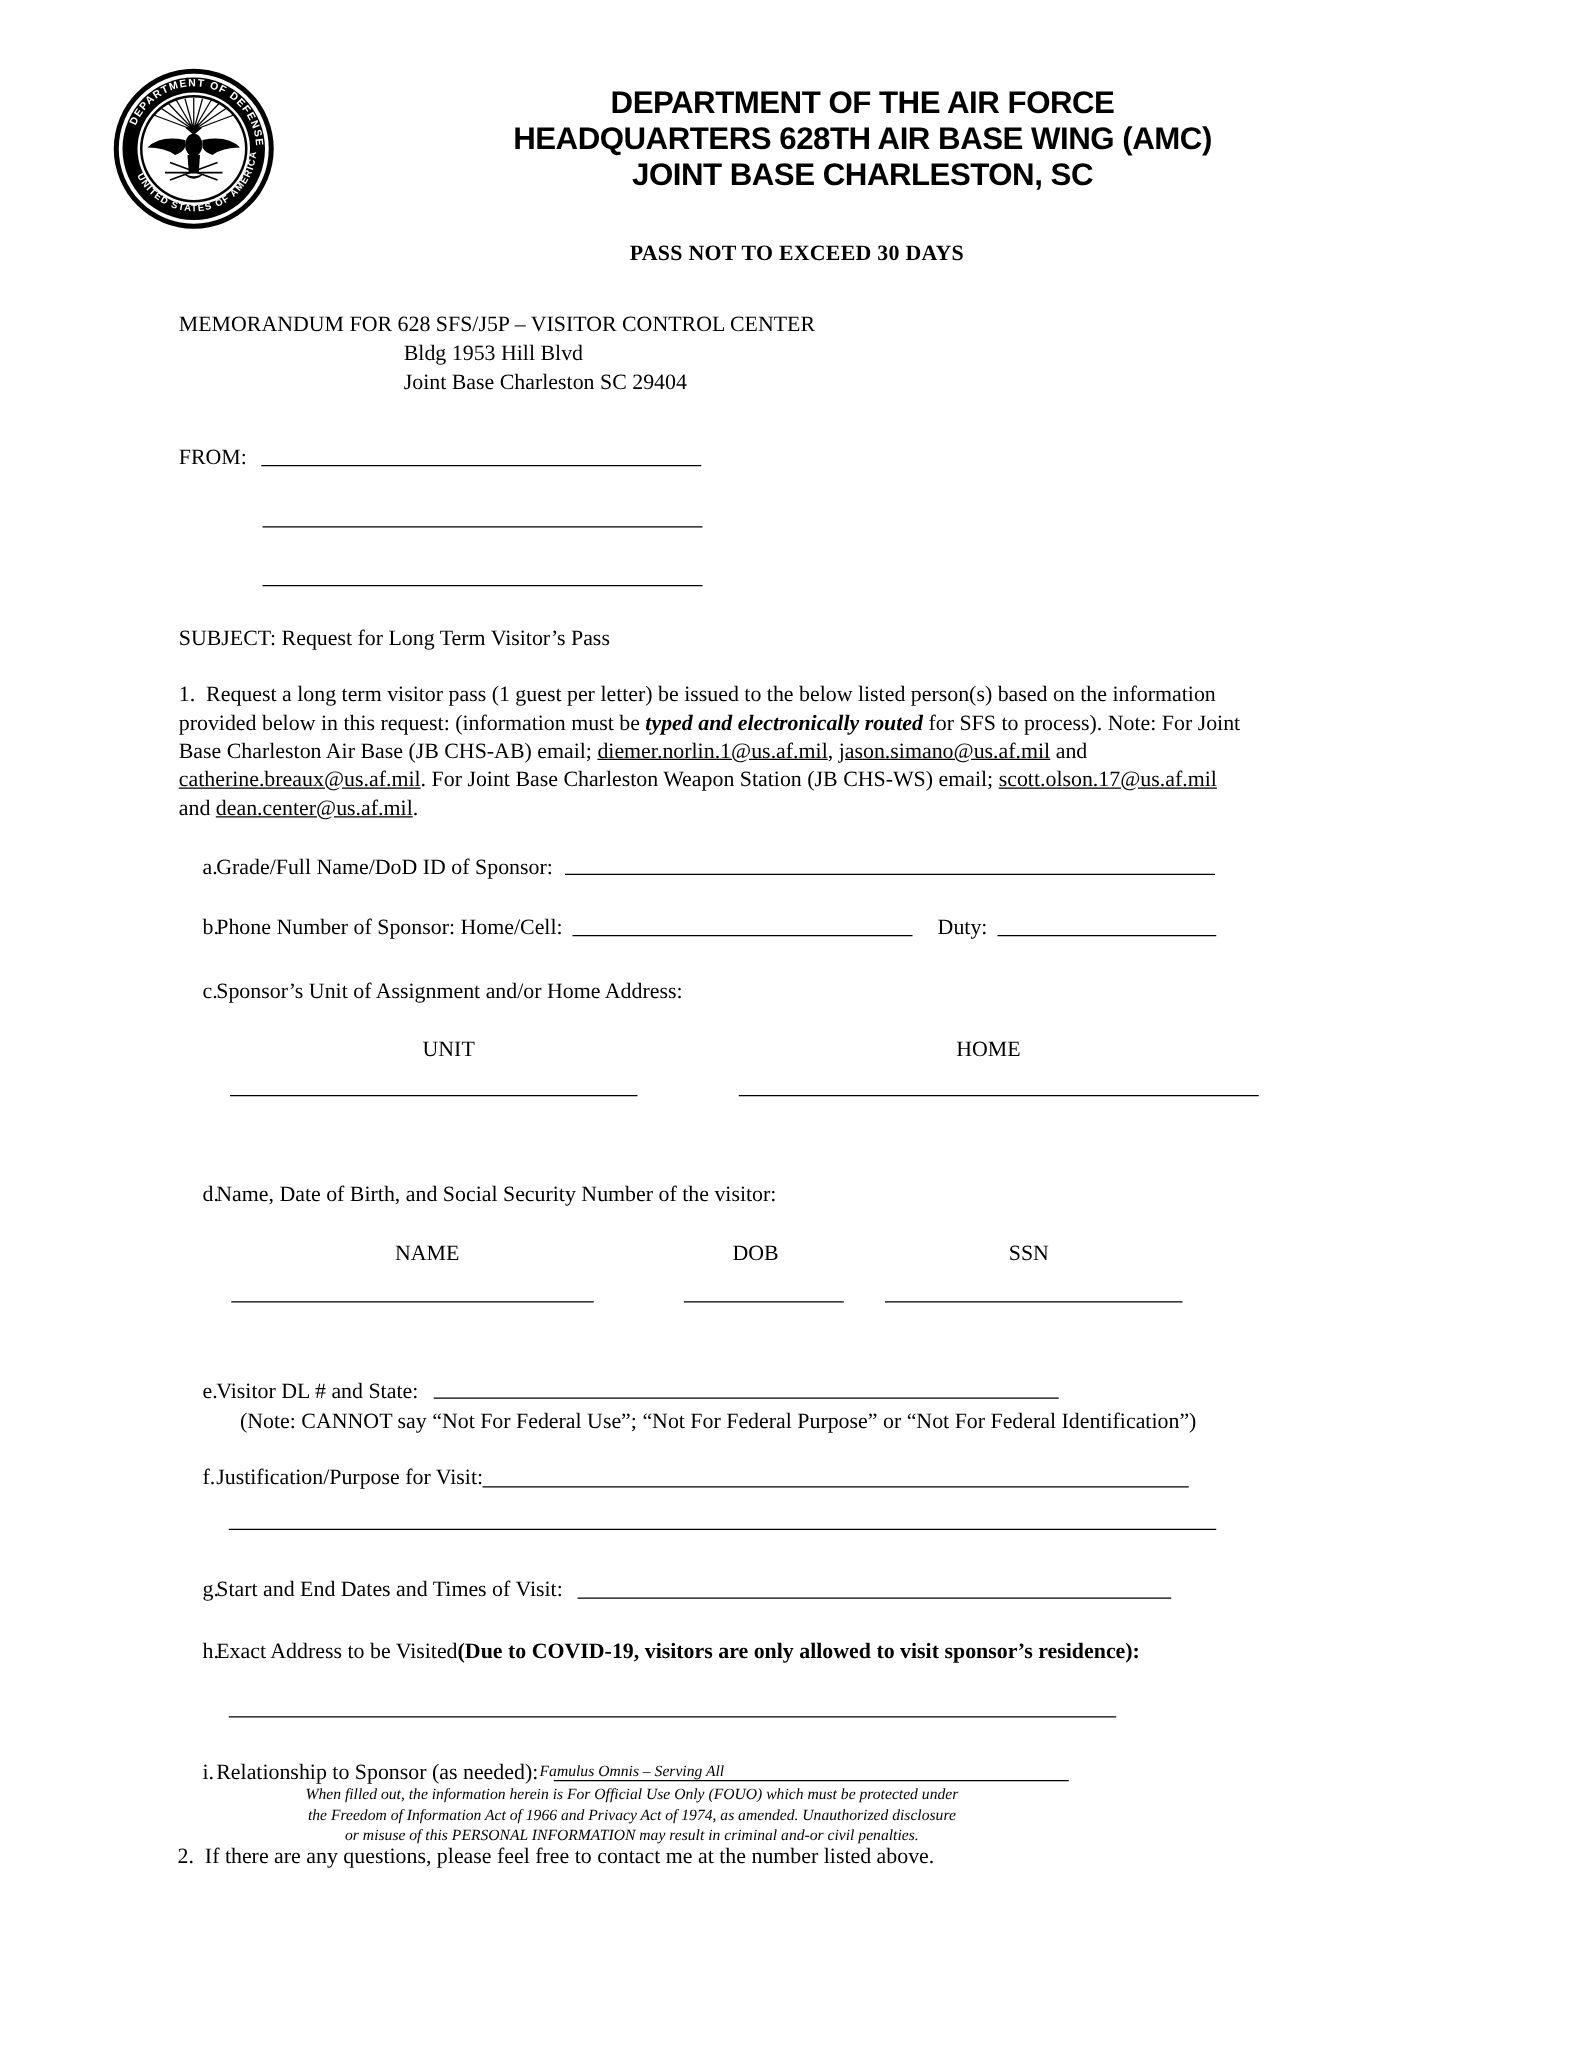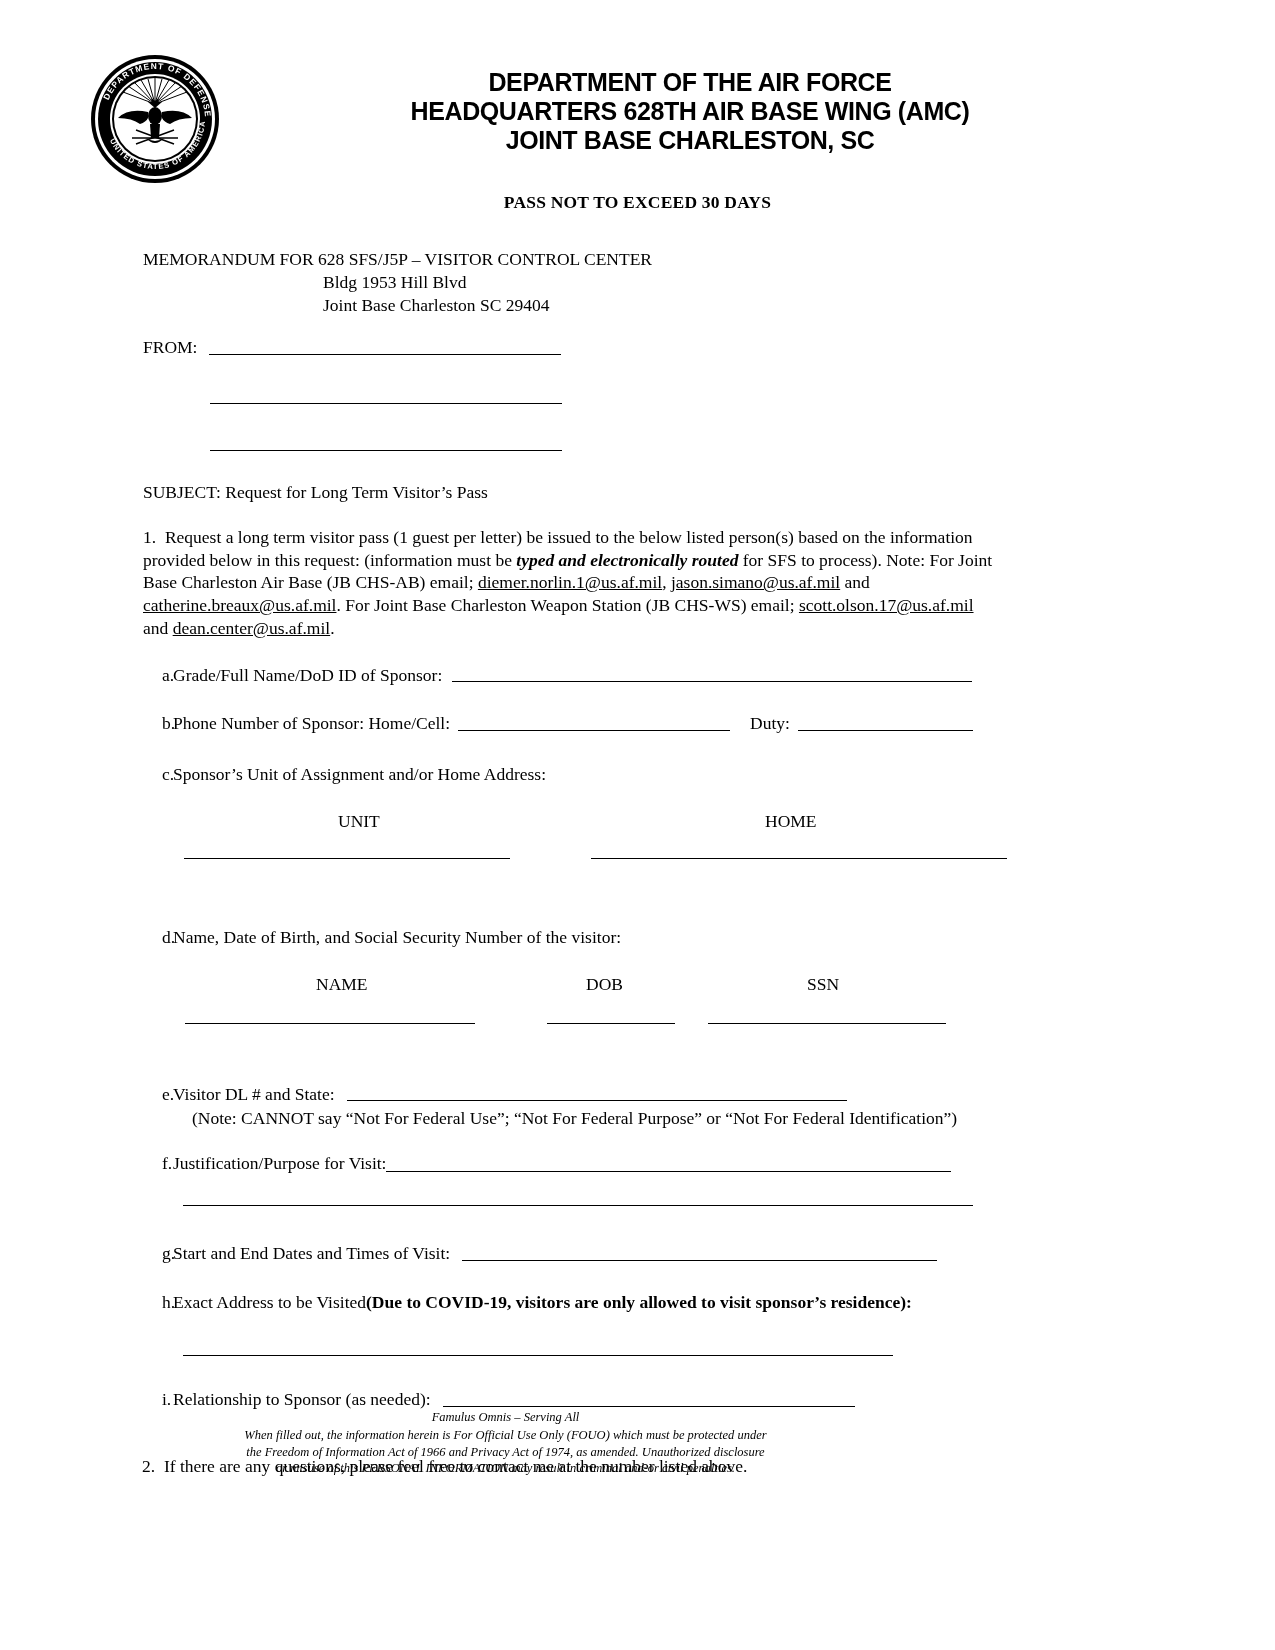--- a/index.html
+++ b/index.html
@@ -74,21 +74,21 @@
     line-height: 1.30;
   }
 
   .memo-for { margin: 0; }
   .memo-addr {
     margin: 0;
     padding-left: 180px;
   }
 
   .from-row {
-    margin-top: 20px;
+    margin-top: 38px;
     display: flex;
     align-items: flex-end;
     text-align: center;
   }
   .from-label { white-space: nowrap; }
   .rule {
     border-bottom: 1.6px solid #000;
     height: 0;
   }
 

